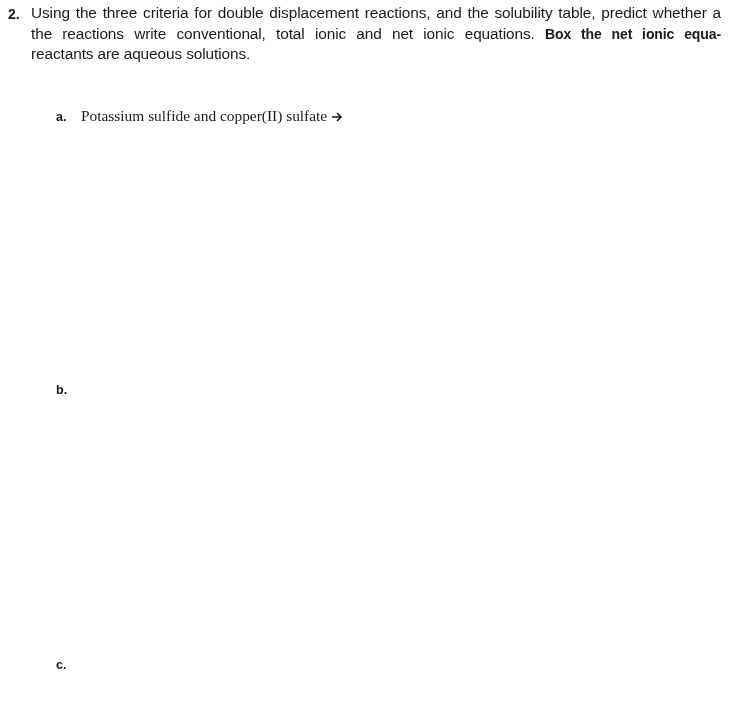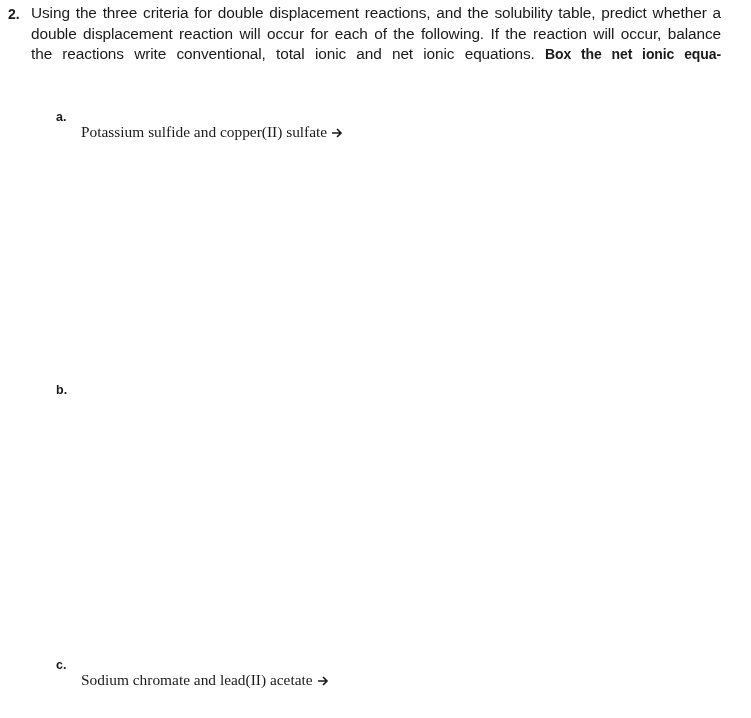--- a/index.html
+++ b/index.html
@@ -63,21 +63,21 @@
       left: 56px;
       top: 3px;
       font-family: "Liberation Sans", sans-serif;
       font-weight: bold;
       font-size: 12.5px;
       line-height: 16px;
     }
     .sub-text {
       position: absolute;
       left: 81px;
-      top: 16px;
+      top: 0;
       font-family: "Liberation Serif", serif;
       font-size: 15.4px;
       line-height: 20px;
       white-space: nowrap;
     }
     .arrow-icon {
       display: inline-block;
       margin-left: 4px;
       vertical-align: -2px;
     }
@@ -85,34 +85,31 @@
     #sub-b { top: 379px; }
     #sub-c { top: 654px; }
   </style>
 </head>
 <body>
 
 <div class="question">
   <div class="q-number">2.</div>
   <div class="q-body">
     <span class="line">Using the three criteria for double displacement reactions, and the solubility table, predict whether a</span>
-    <span class="line">double displacement reaction will occur for each of the following. If the reaction will occur, balance</span>
     <span class="line"><span>the reactions write conventional, total ionic and net ionic equations. </span><span class="bold">Box the net ionic equa-</span></span>
+    <span class="line last">reactants are aqueous solutions.</span>
   </div>
 </div>
 
 <div class="sub" id="sub-a">
   <span class="sub-letter">a.</span>
   <span class="sub-text"><span>Potassium sulfide and copper(II) sulfate</span><svg class="arrow-icon" width="12" height="12" viewBox="0 0 12 12">
         <path d="M1 6 H10 M6 2 L10 6 L6 10" stroke="#1a1a1a" stroke-width="1.6" fill="none"></path>
       </svg></span>
 </div>
 
 <div class="sub" id="sub-b">
   <span class="sub-letter">b.</span>
 </div>
 
 <div class="sub" id="sub-c">
   <span class="sub-letter">c.</span>
-  <span class="sub-text"><span>Sodium chromate and lead(II) acetate</span><svg class="arrow-icon" width="12" height="12" viewBox="0 0 12 12">
-        <path d="M1 6 H10 M6 2 L10 6 L6 10" stroke="#1a1a1a" stroke-width="1.6" fill="none"></path>
-      </svg></span>
 </div>
 
 </body></html>

